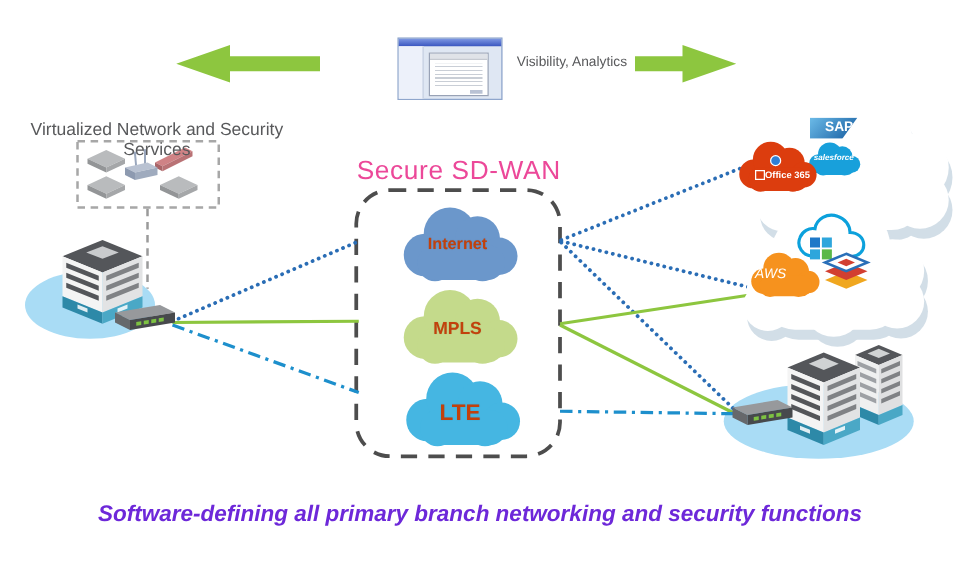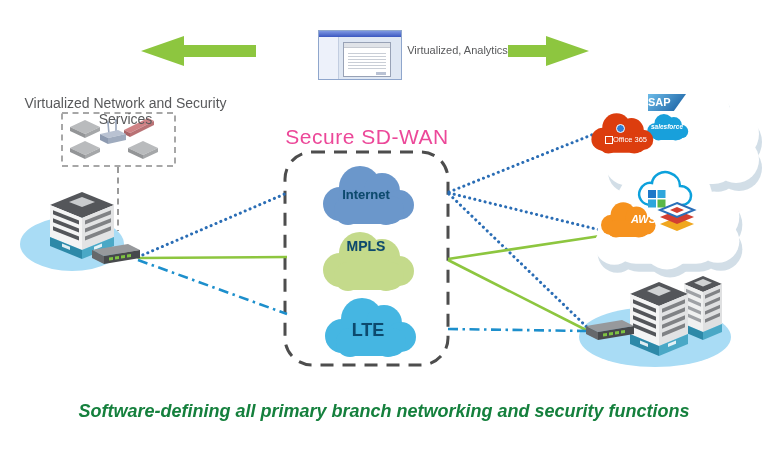--- a/index.html
+++ b/index.html
@@ -6,51 +6,51 @@
   .stage{
     position:relative;width:768px;height:462px;overflow:hidden;
     font-family:"Liberation Sans", sans-serif;background:#fff;
   }
   .stage svg{position:absolute;left:0;top:0;}
   .lbl{position:absolute;color:#58595b;line-height:1.15;}
   .ctr{text-align:center;}
   .hdr-lbl{font-size:11px;}
   .services-title{font-size:14px;}
   .sdwan-title{font-size:21px;color:#ec4899;letter-spacing:.5px;}
-  .cloud-lbl{font-weight:bold;color:#0c4a6e;font-size:13px;text-shadow:0 0 1px rgba(0,0,0,.15);text-align:center;}
+  .cloud-lbl{font-weight:bold;color:#c2410c;font-size:13px;text-shadow:0 0 1px rgba(0,0,0,.15);text-align:center;}
   .branch-lbl{font-size:15px;}
-  .caption{font-size:18px;font-weight:bold;font-style:italic;color:#15803d;width:768px;left:0;}
+  .caption{font-size:18px;font-weight:bold;font-style:italic;color:#6d28d9;width:768px;left:0;}
   
   .console{position:absolute;left:318px;top:30px;width:84px;height:50px;
     border:1px solid #8fa6cc;background:#dfe7f3;box-sizing:border-box;}
   .console-titlebar{height:6px;background:linear-gradient(#7d97e2,#3a56c0);}
   .console-body{position:relative;height:42px;}
   .console-sidebar{position:absolute;left:0;top:0;width:19px;height:42px;
     background:#edf1fa;border-right:1px solid #c2cde0;}
   .console-dialog{position:absolute;left:24px;top:5px;width:46px;height:33px;
     background:#fff;border:1px solid #98a2b6;}
   .dialog-titlebar{height:4px;background:#e0e3e8;border-bottom:1px solid #c6cad1;}
   .dialog-lines{margin:3px 4px 0 4px;height:20px;
     background:repeating-linear-gradient(#fff 0 2px,#c9ced6 2px 3px);}
   .dialog-btn{float:right;margin:1px 4px 0 0;width:10px;height:3px;background:#b9c2d4;}
   
   .sap-logo{position:absolute;left:648px;top:94px;width:38px;height:17px;
     background:linear-gradient(135deg,#6cbbe8,#145a9e);
     clip-path:polygon(0 0,100% 0,68% 100%,0 100%);
-    color:#fff;font-weight:bold;font-size:11px;line-height:17px;padding-left:0;
+    color:#fff;font-weight:bold;font-size:11px;line-height:17px;padding-left:12px;
     box-sizing:border-box;}
   .sf-lbl{position:absolute;left:645px;top:123px;width:44px;text-align:center;
     color:#fff;font-size:6.5px;font-style:italic;font-weight:bold;}
   .o365{position:absolute;left:590px;top:117px;width:60px;height:34px;
     display:flex;flex-direction:column;align-items:center;justify-content:center;gap:2px;}
   .o365-dot{width:7px;height:7px;border-radius:50%;background:#2f7fd6;border:1px solid #fff;}
-  .o365-row{display:flex;align-items:center;gap:0;color:#fff;font-size:7.5px;font-weight:normal;margin-left:12px;}
+  .o365-row{display:flex;align-items:center;gap:0;color:#fff;font-size:7.5px;font-weight:bold;margin-left:12px;}
   .o365-box{display:inline-block;width:6px;height:6px;border:1px solid #fff;background:#dc3d0e;}
-  .aws-lbl{position:absolute;left:604px;top:213px;width:52px;text-align:right;
-    color:#fff;font-size:11px;font-weight:bold;font-style:italic;}
+  .aws-lbl{position:absolute;left:604px;top:213px;width:52px;text-align:left;
+    color:#fff;font-size:11px;font-weight:normal;font-style:italic;}
 </style>
 </head>
 <body>
 
 <div class="stage">
 
   <svg width="768" height="462" viewBox="0 0 768 462">
     <defs>
       <g id="cloudS">
         <circle cx="22" cy="40" r="17"></circle>
@@ -217,28 +217,28 @@
     <div class="console-body">
       <div class="console-sidebar"></div>
       <div class="console-dialog">
         <div class="dialog-titlebar"></div>
         <div class="dialog-lines"></div>
         <div class="dialog-btn"></div>
       </div>
     </div>
   </div>
 
-  <div class="lbl ctr hdr-lbl" style="left:400px;top:44px;width:115px;">Virtualized, Analytics</div>
+  <div class="lbl ctr hdr-lbl" style="left:400px;top:44px;width:115px;">Visibility, Analytics</div>
 
   <div class="lbl ctr services-title" style="left:18px;top:95px;width:215px;">Virtualized Network and Security Services</div>
 
   <div class="lbl ctr sdwan-title" style="left:278px;top:125px;width:178px;">Secure SD-WAN</div>
 
   <div class="lbl ctr cloud-lbl" style="left:318px;top:188px;width:96px;">Internet</div>
-  <div class="lbl ctr cloud-lbl" style="left:318px;top:238px;width:96px;font-size:14px;">MPLS</div>
+  <div class="lbl ctr cloud-lbl" style="left:318px;top:254px;width:96px;font-size:14px;">MPLS</div>
   <div class="lbl ctr cloud-lbl" style="left:320px;top:320px;width:96px;font-size:18px;">LTE</div>
 
 
   <div class="sap-logo">
     <span>SAP</span>
   </div>
   <div class="sf-lbl">
     <span>salesforce</span>
   </div>
   <div class="o365">

